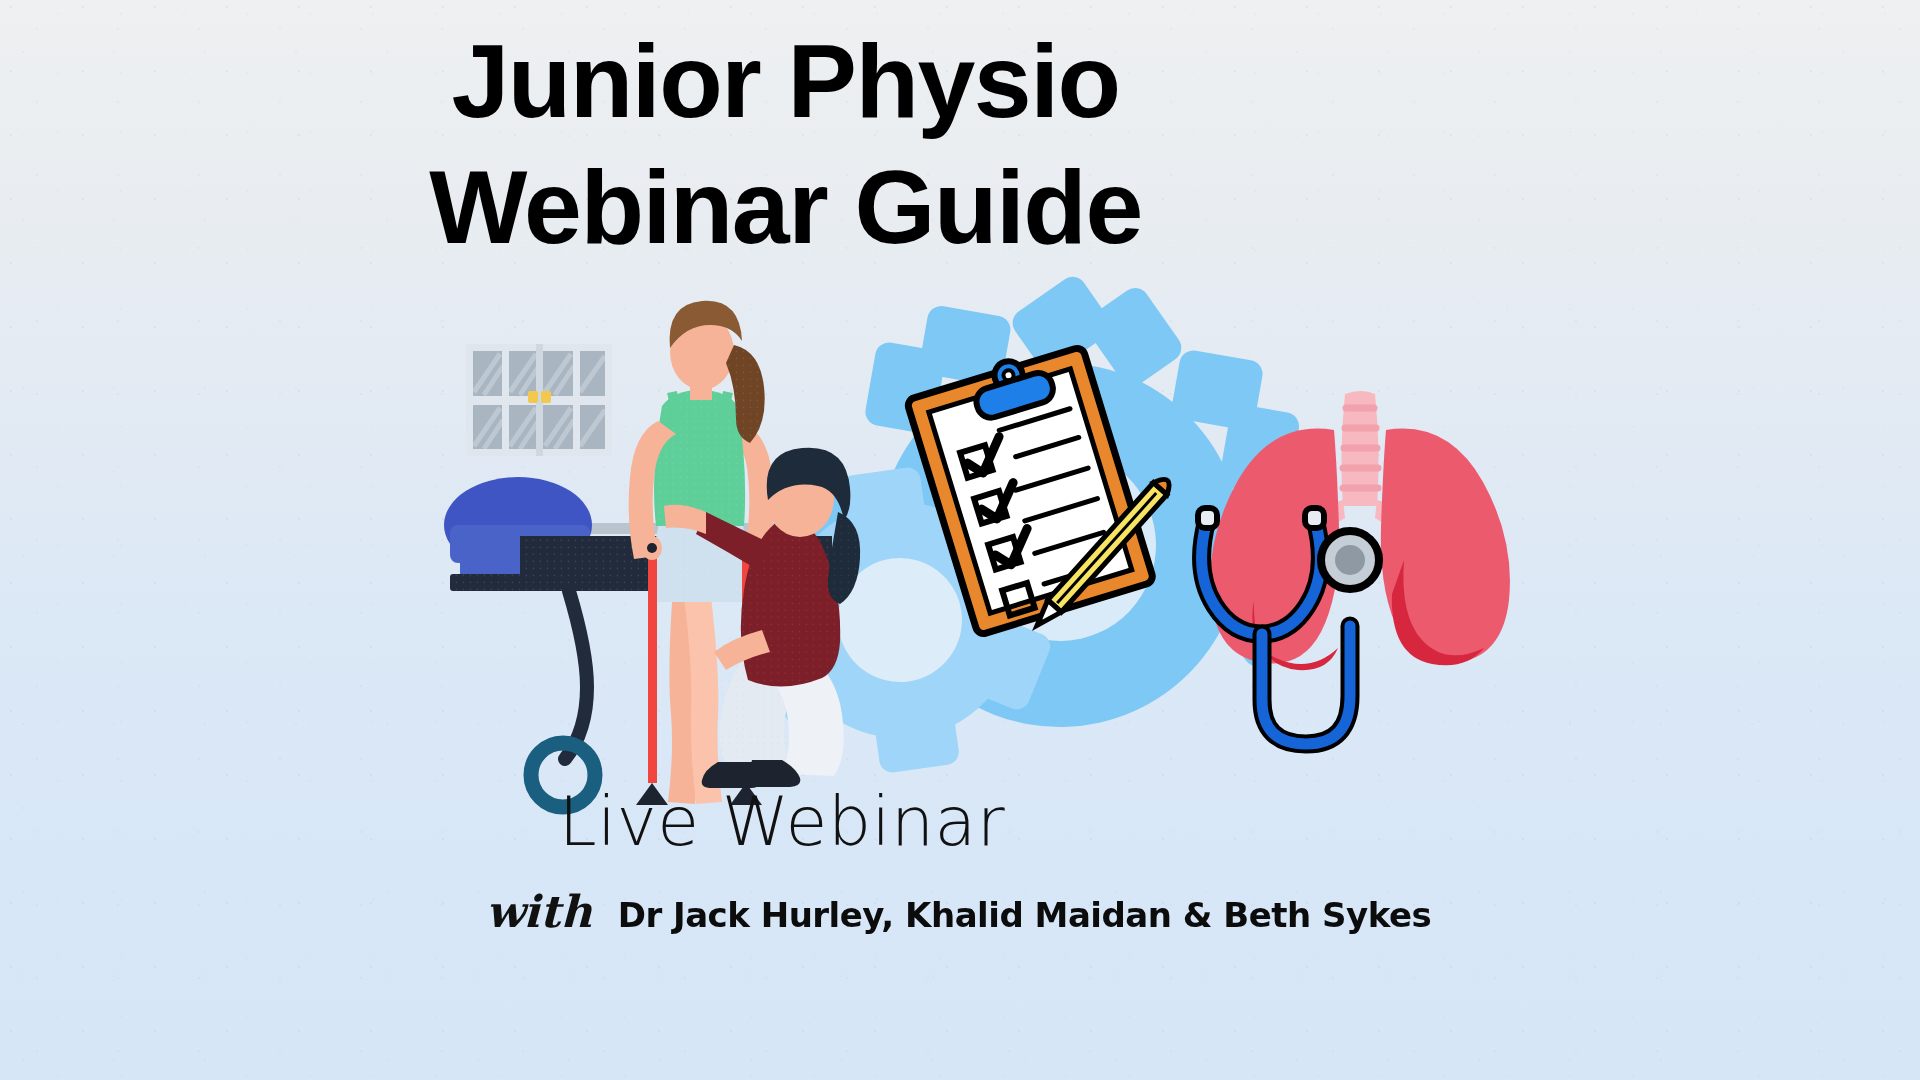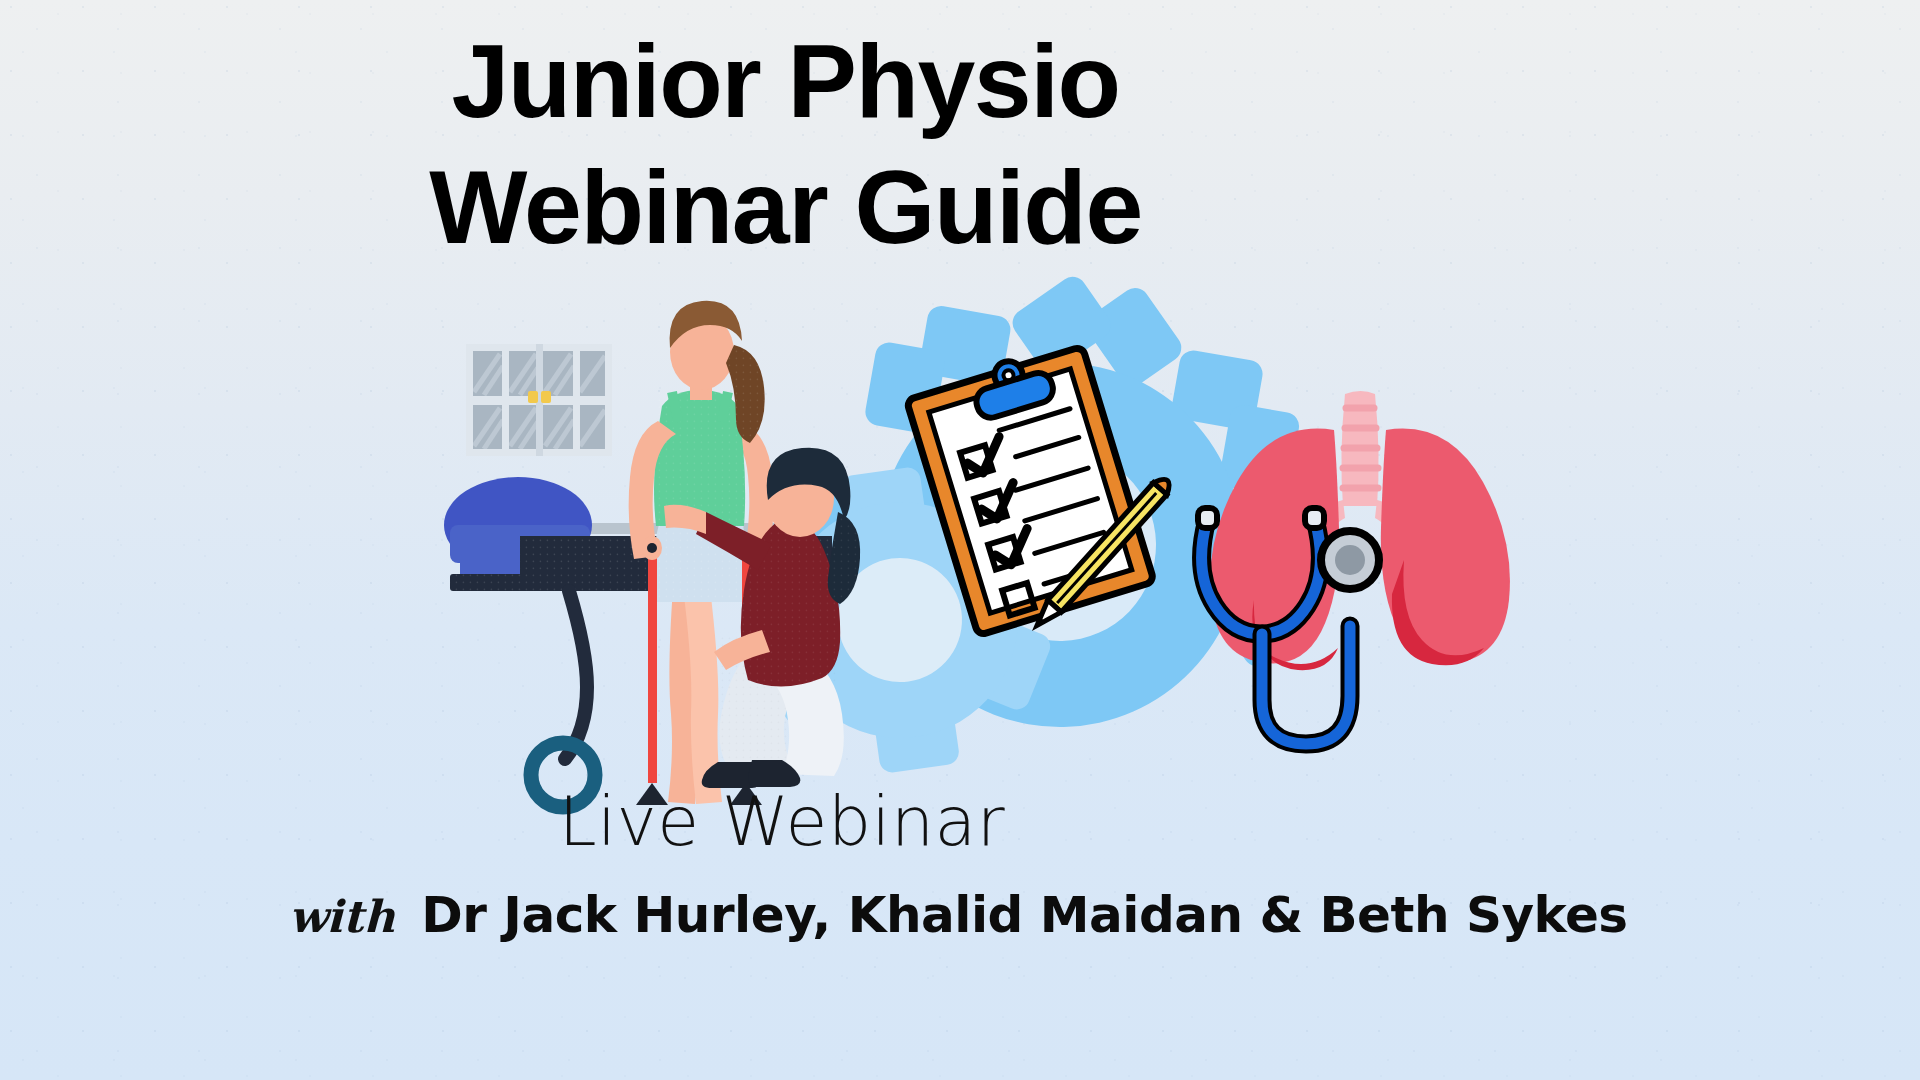--- a/index.html
+++ b/index.html
@@ -80,21 +80,21 @@
     font-size:44px;
     color:#111;
     transform:skewX(-4deg);
     vertical-align:baseline;
   }
   #presenter-names {
     display:inline-block;
     margin-left:22px;
     font-family:"DejaVu Sans", sans-serif;
     font-weight:bold;
-    font-size:50px;
+    font-size:34px;
     letter-spacing:-0.5px;
     color:#0c0c0c;
     vertical-align:baseline;
   }
 
   
   #art { position:absolute; inset:0; z-index:3; }
   #art svg { display:block; width:1920px; height:1080px; }
 </style>
 </head>

